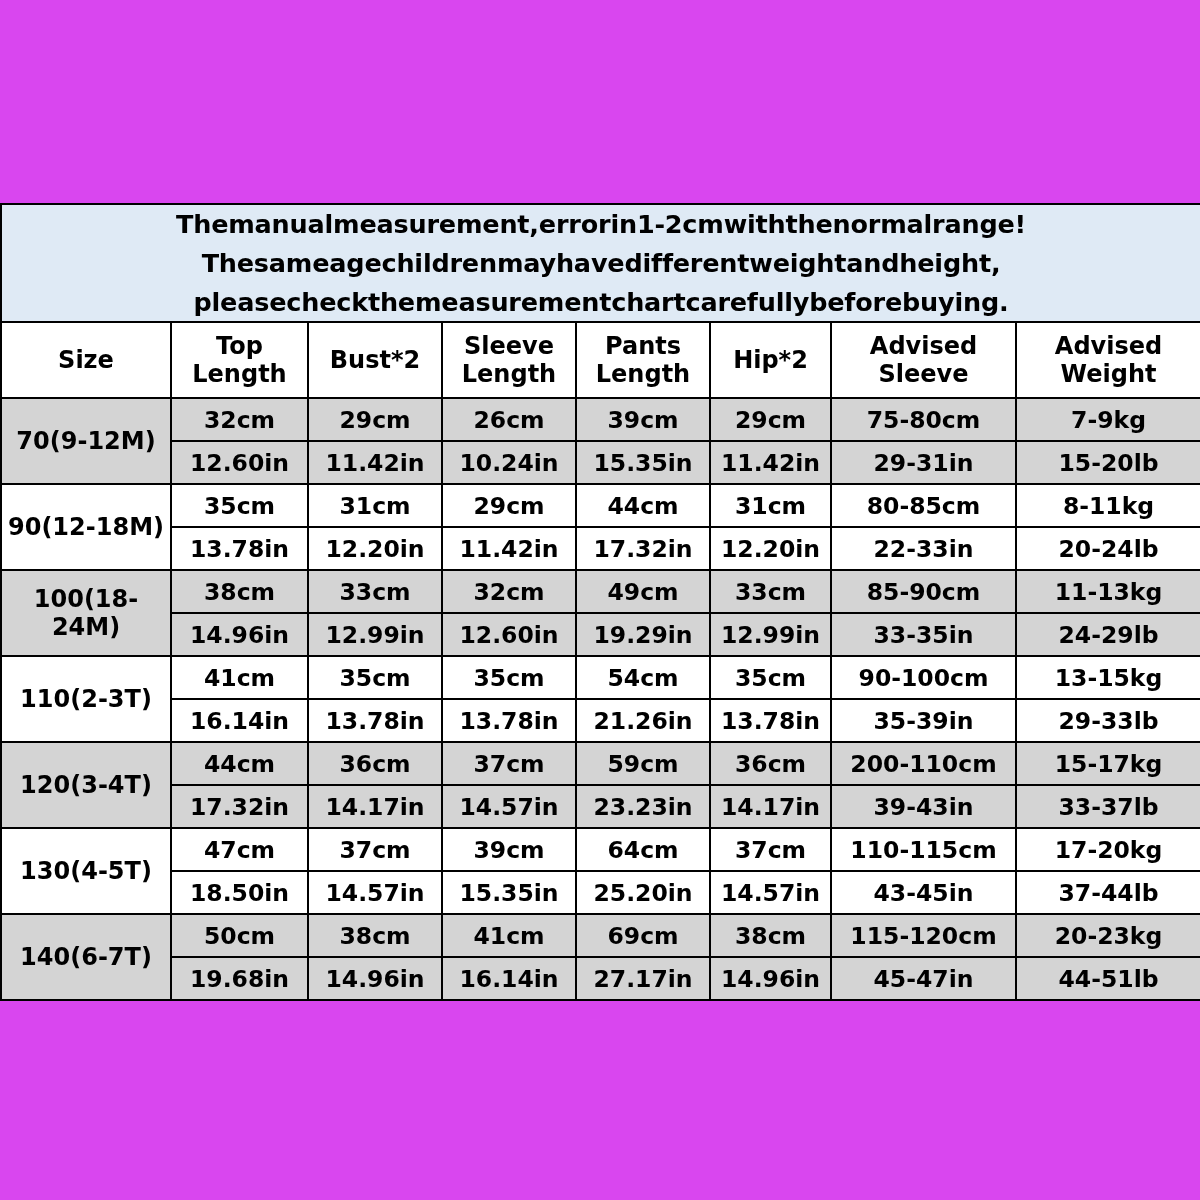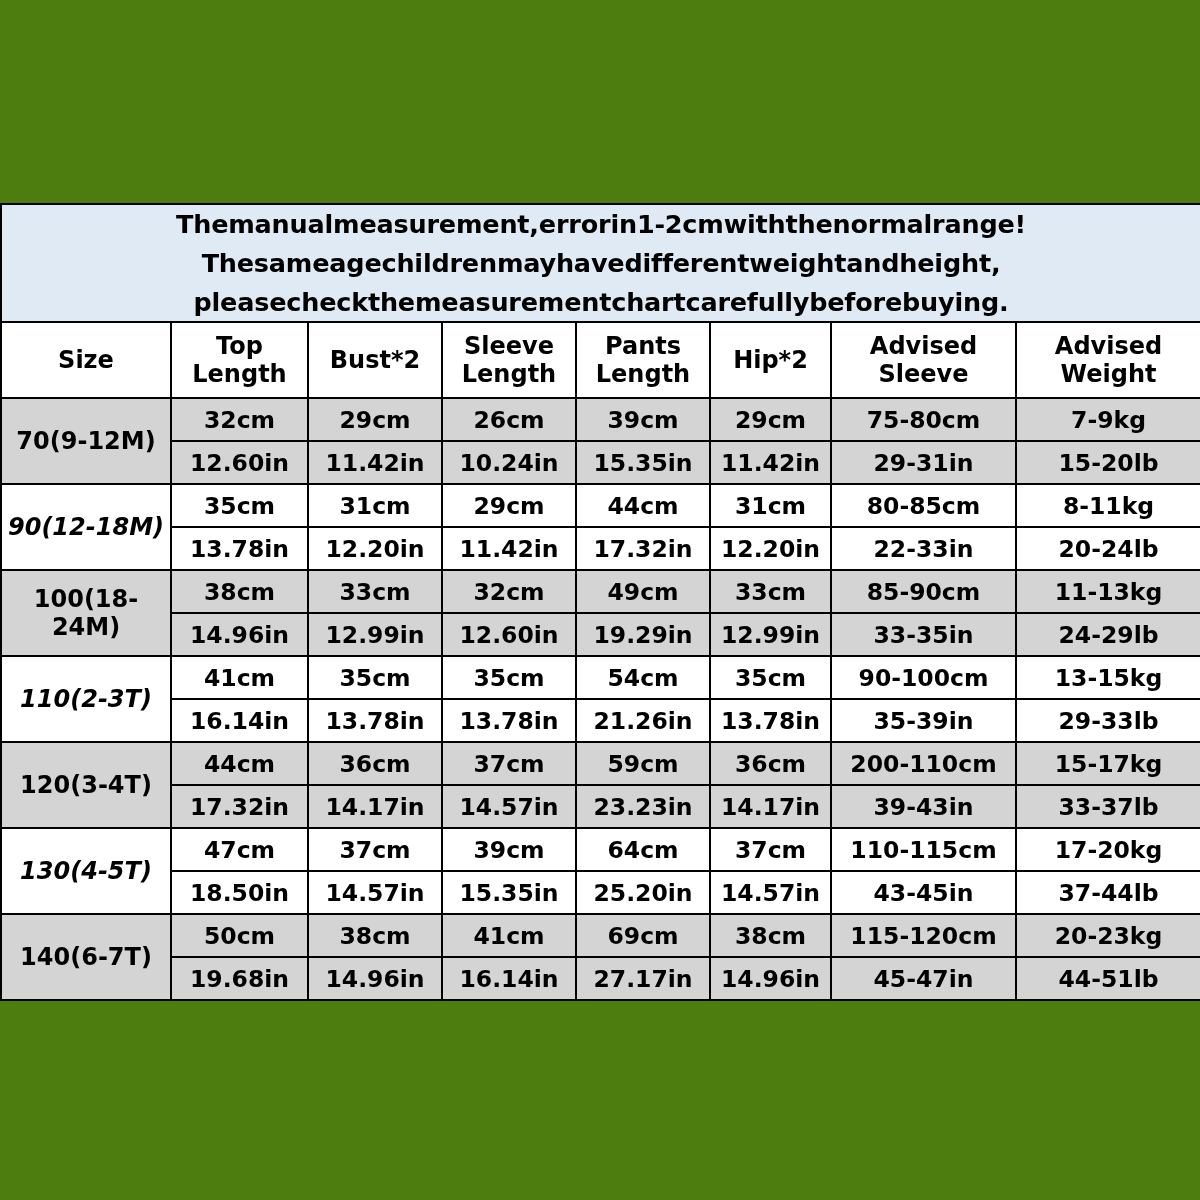--- a/index.html
+++ b/index.html
@@ -7,21 +7,21 @@
     padding: 0;
     background: #ffffff;
     width: 1200px;
     height: 1200px;
     font-family: "DejaVu Sans", sans-serif;
   }
   #page {
     position: relative;
     width: 1200px;
     height: 1200px;
-    background: #4d7c0f;
+    background: #d946ef;
     overflow: hidden;
   }
   #chart-wrap {
     position: absolute;
     left: 0px;
     top: 203px;
     width: 1200px;
   }
   table.size-table {
     border-collapse: collapse;
@@ -54,21 +54,21 @@
     padding: 4px 2px;
   }
   .head-row th span { display: block; }
   .sizecell {
     font-size: 24px;
     background: inherit;
   }
   tr.band-shaded td { background: #d4d4d4; }
   tr.band-plain td { background: #ffffff; }
   td.size-shaded { background: #d4d4d4; }
-  td.size-plain { background: #ffffff; font-style: italic; }
+  td.size-plain { background: #ffffff; }
   .datacell {
     height: 41px;
     font-size: 23.5px;
   }
   
   col.c0 { width: 170px; }
   col.c1 { width: 137px; }
   col.c2 { width: 134px; }
   col.c3 { width: 134px; }
   col.c4 { width: 134px; }

